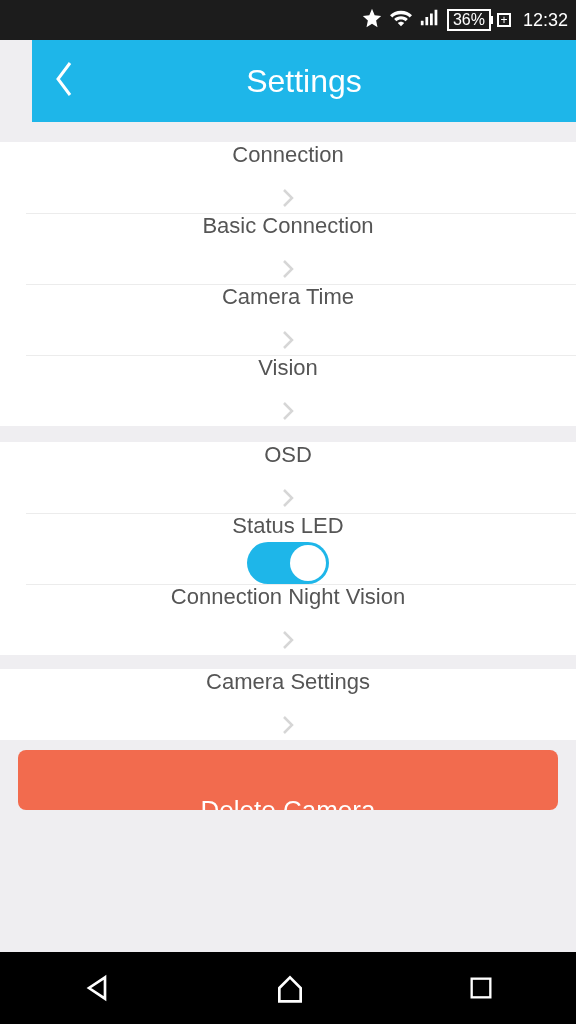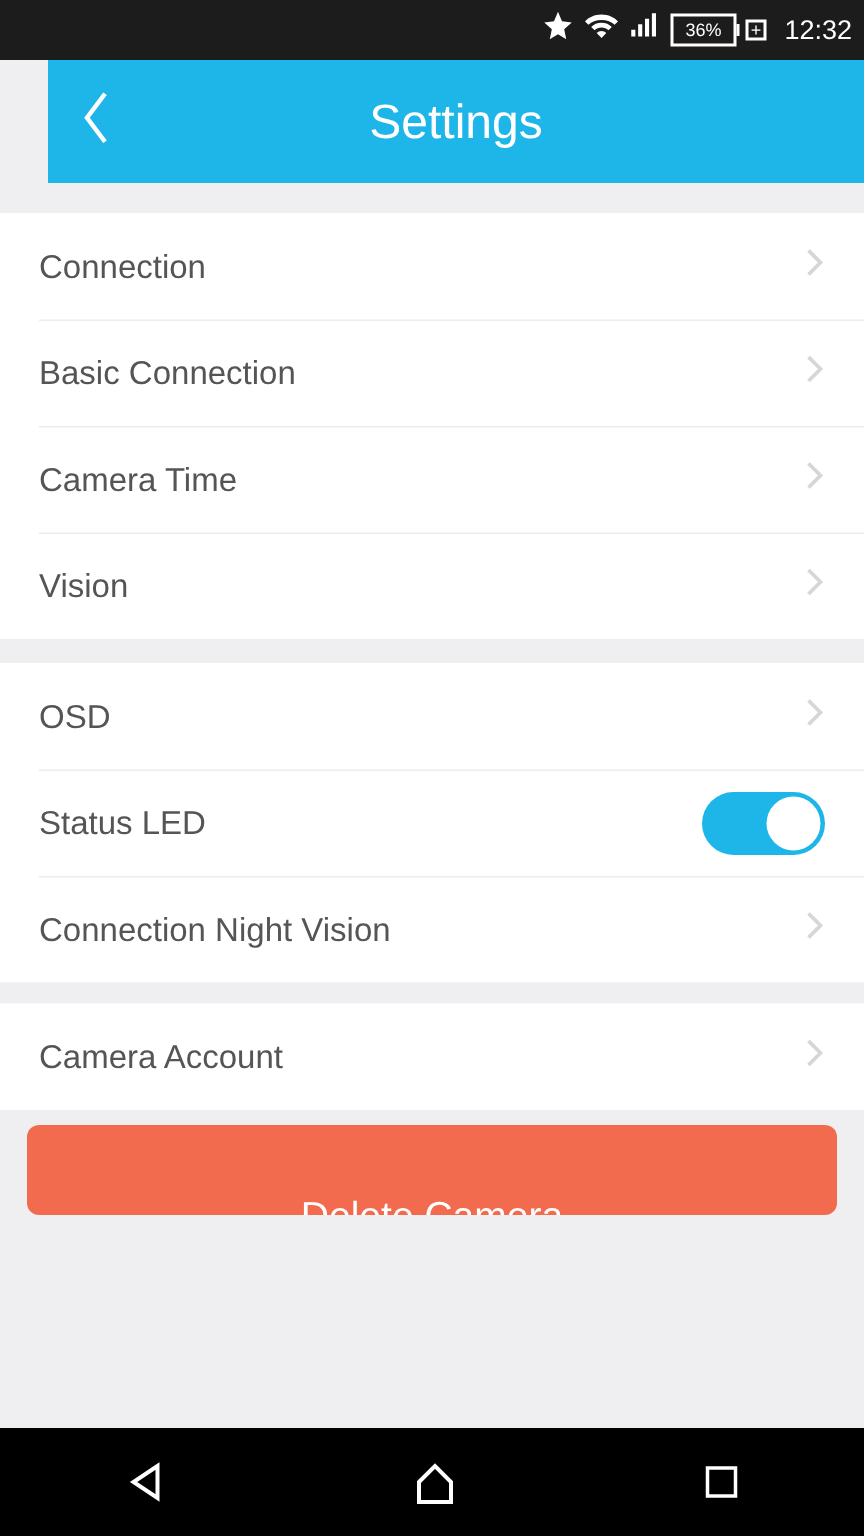--- a/index.html
+++ b/index.html
@@ -19,21 +19,21 @@
     font-size: 20px;
   }
   .status-bar .battery-box {
     border: 2px solid #fff;
     width: 44px;
     height: 22px;
     position: relative;
     display: flex;
     align-items: center;
     justify-content: center;
-    font-size: 12px;
+    font-size: 16px;
     gap: 2px;
   }
   .status-bar .battery-box::after {
     content: '';
     position: absolute;
     right: -4px;
     top: 5px;
     width: 2px;
     height: 8px;
     background: #fff;
@@ -72,20 +72,21 @@
 
   .gap { height: 20px; background: #efeef1; }
 
   .list { background: #fff; }
   .row {
     display: flex;
     align-items: center;
     padding: 0 26px;
     height: 71px;
     position: relative;
+    flex-direction: column;
   }
   .row + .row::before,
   .row.with-divider::before {
     content: '';
     position: absolute;
     left: 26px;
     right: 0;
     top: 0;
     height: 1px;
     background: #ececec;
@@ -239,21 +240,21 @@
         <div class="row">
           <span class="label">Connection Night Vision</span>
           <span class="chev"><svg width="14" height="22" viewBox="0 0 14 22" fill="none" stroke="#d6d6d6" stroke-width="2.5">
               <polyline points="3,3 11,11 3,19"></polyline>
             </svg></span>
         </div>
       </div>
       <div class="gap" style="height: 14px;"></div>
       <div class="list">
         <div class="row">
-          <span class="label">Camera Account</span>
+          <span class="label">Camera Settings</span>
           <span class="chev"><svg width="14" height="22" viewBox="0 0 14 22" fill="none" stroke="#d6d6d6" stroke-width="2.5">
               <polyline points="3,3 11,11 3,19"></polyline>
             </svg></span>
         </div>
       </div>
     </div>
 
   <div class="delete-wrap">
     <button class="delete-btn">
       <span>Delete Camera</span>

